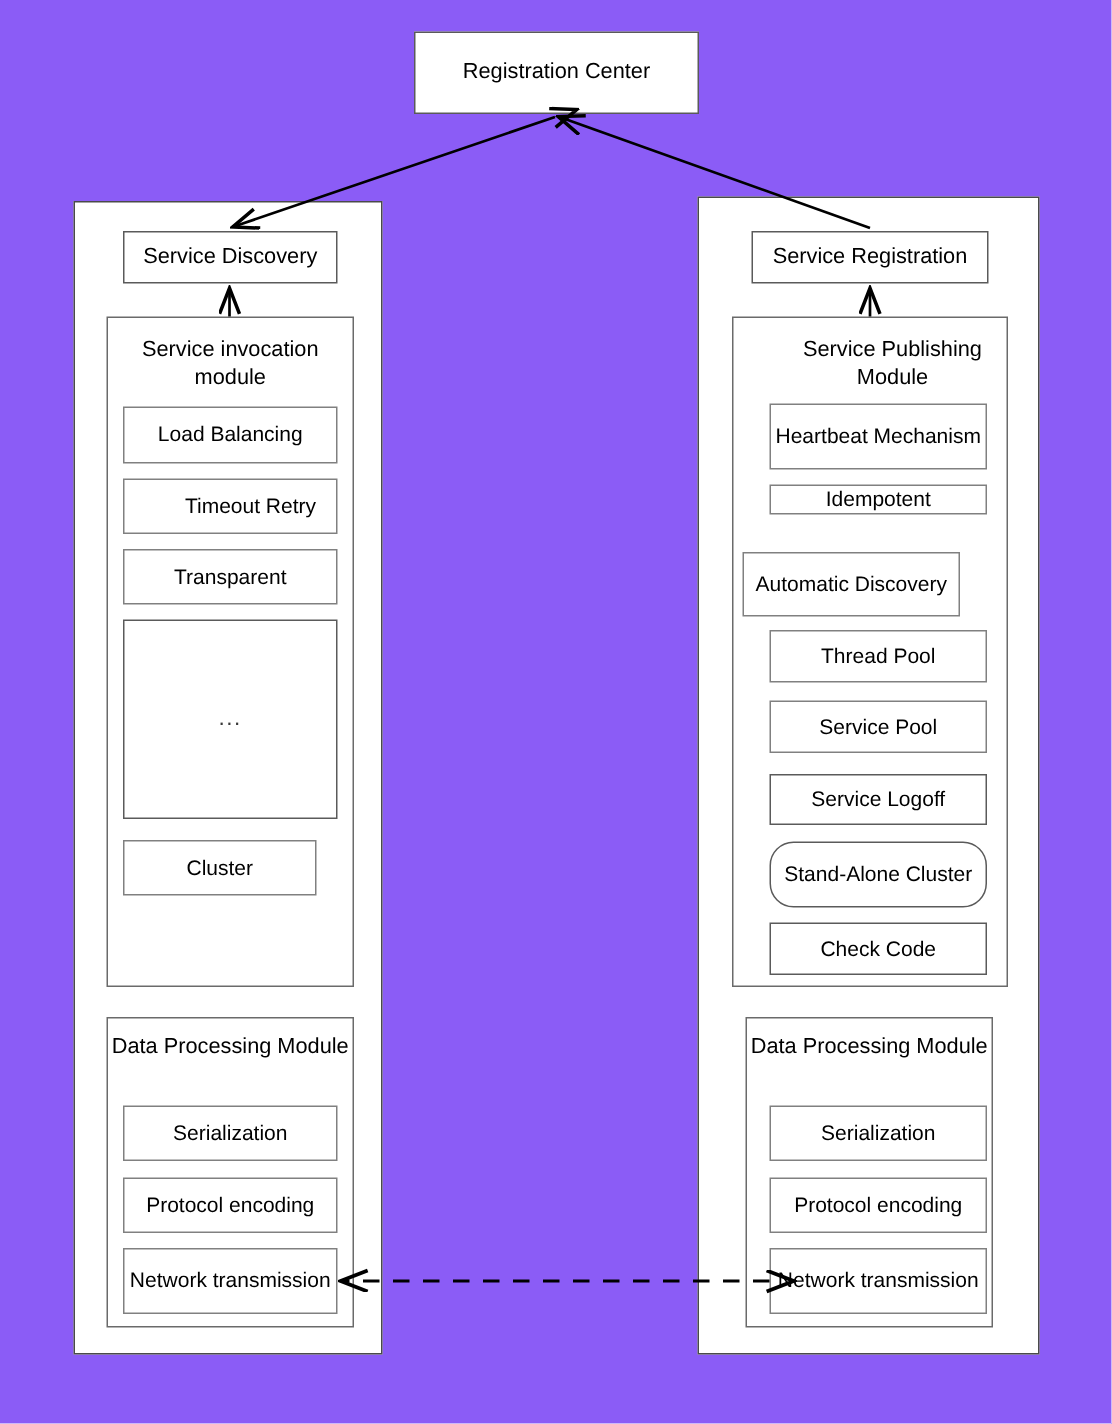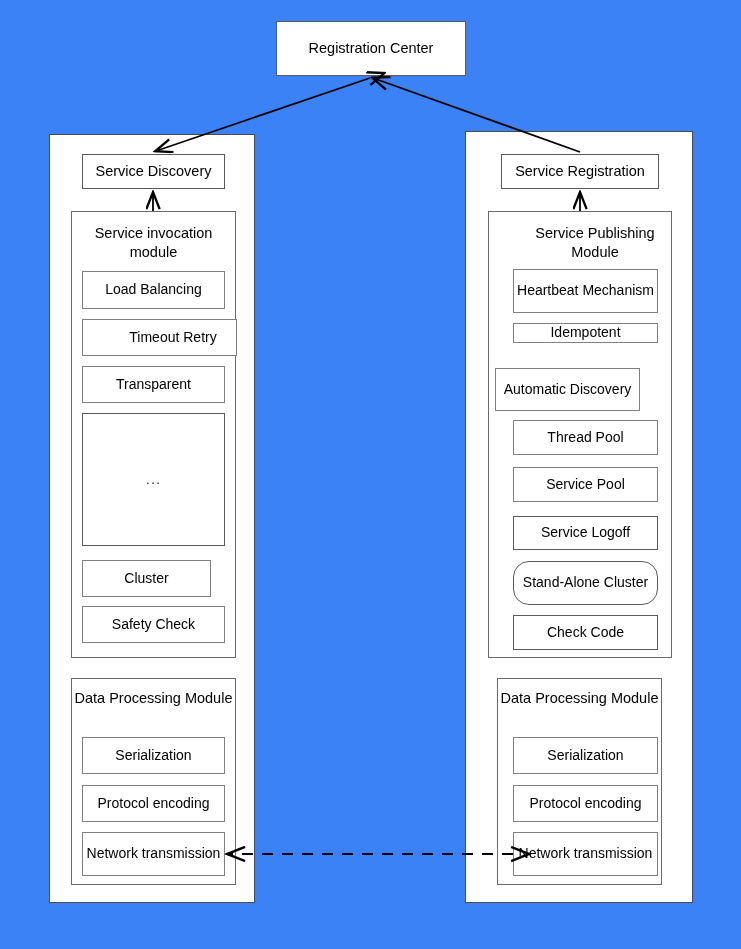--- a/index.html
+++ b/index.html
@@ -4,21 +4,21 @@
 <style>
   html, body {
     margin: 0;
     padding: 0;
     background: #ffffff;
   }
   #canvas {
     position: relative;
     width: 741px;
     height: 949px;
-    background: #3b82f6;
+    background: #8b5cf6;
     font-family: "Liberation Sans", sans-serif;
     overflow: hidden;
   }
   .box {
     position: absolute;
     box-sizing: border-box;
     background: #ffffff;
     display: flex;
     align-items: center;
     justify-content: center;
@@ -88,34 +88,31 @@
     <span>Service Discovery</span>
   </div>
 
   <div class="box module" style="left:71px; top:211px; width:165px; height:447px;">
     <div class="module-title" style="top:12px;">Service invocation module</div>
   </div>
 
   <div class="box item" style="left:82px; top:271px; width:143px; height:38px;">
     <span>Load Balancing</span>
   </div>
-  <div class="box item" style="left:82px; top:319px; width:155px; height:37px;padding-left:27px;">
+  <div class="box item" style="left:82px; top:319px; width:143px; height:37px;padding-left:27px;">
     <span>Timeout Retry</span>
   </div>
   <div class="box item" style="left:82px; top:366px; width:143px; height:37px;">
     <span>Transparent</span>
   </div>
   <div class="box ellipsis" style="left:82px; top:413px; width:143px; height:133px;">
     <span>...</span>
   </div>
   <div class="box item" style="left:82px; top:560px; width:129px; height:37px;">
     <span>Cluster</span>
-  </div>
-  <div class="box item" style="left:82px; top:606px; width:143px; height:37px;">
-    <span>Safety Check</span>
   </div>
 
   <div class="box module" style="left:71px; top:678px; width:165px; height:207px;">
     <div class="module-title" style="top:10px;">Data Processing Module</div>
   </div>
 
   <div class="box item" style="left:82px; top:737px; width:143px; height:37px;">
     <span>Serialization</span>
   </div>
   <div class="box item" style="left:82px; top:785px; width:143px; height:37px;">

